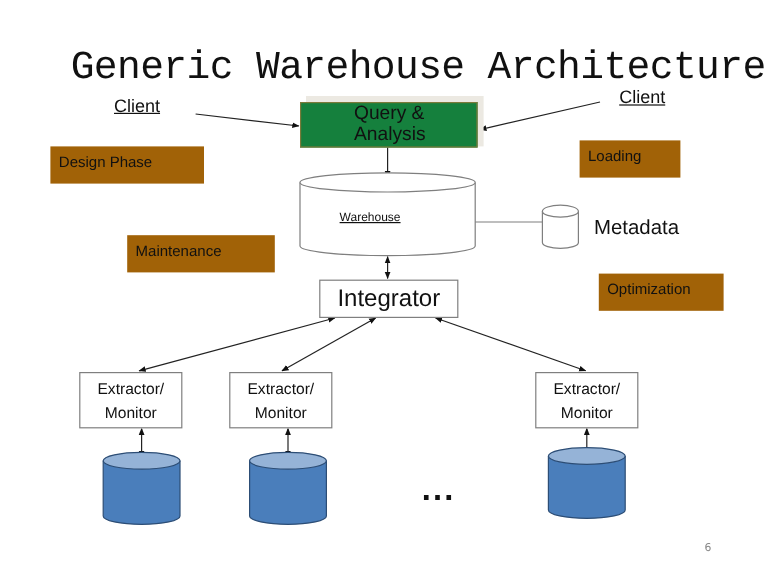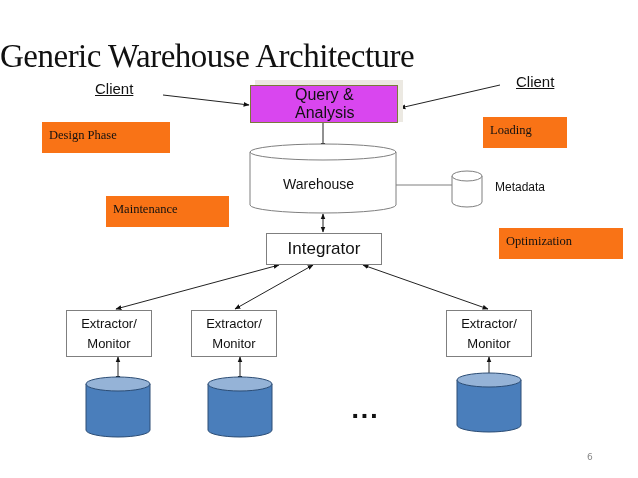--- a/index.html
+++ b/index.html
@@ -1,45 +1,45 @@
 <!DOCTYPE html>
 <html><head>
   <meta charset="utf-8">
   <style>
     html, body { margin: 0; padding: 0; background: #ffffff; }
     body { width: 638px; height: 478px; position: relative; overflow: hidden; }
     .slide { position: absolute; left: 0; top: 0; width: 638px; height: 478px; }
     .title {
-      position: absolute; left: 0; width: 638px; top: 38px; text-align: left;
-      font-family: Liberation Serif, serif; font-size: 33px; color: #111; letter-spacing: -0.5px;
+      position: absolute; left: 0; width: 638px; top: 38px; text-align: right;
+      font-family: Liberation Mono, monospace; font-size: 33px; color: #111; letter-spacing: -0.5px;
     }
     .lbl { position: absolute; font-family: "Liberation Sans", sans-serif; color: #111; text-decoration: underline; }
     .client { font-size: 15px; }
     .graybox {
-      position: absolute; background: #f97316;
-      font-family: Liberation Serif, serif; font-size: 12.5px; color: #111;
+      position: absolute; background: #a16207;
+      font-family: Liberation Sans, sans-serif; font-size: 12.5px; color: #111;
       box-sizing: border-box; padding: 6px 0 0 7px;
     }
     .box {
       position: absolute; background: #fff; border: 1px solid #7f7f7f; box-sizing: border-box;
       font-family: "Liberation Sans", sans-serif; color: #111; text-align: center;
       display: flex; align-items: center; justify-content: center;
     }
     .qa-shadow { position: absolute; background: #ece9e2; }
     .qa {
-      position: absolute; background: #d946ef; border: 1.5px solid #7a7a3a; box-sizing: border-box;
+      position: absolute; background: #15803d; border: 1.5px solid #7a7a3a; box-sizing: border-box;
       font-family: "Liberation Sans", sans-serif; font-size: 16px; color: #111;
       display: flex; align-items: center; justify-content: center; padding-left: 44px;
     }
     .extr { font-size: 13px; line-height: 20px; }
     .pagenum { position: absolute; font-family: "DejaVu Sans", sans-serif; font-size: 9px; color: #888; }
     .dots { position: absolute; font-family: "DejaVu Sans", sans-serif; font-size: 22px; font-weight: bold; color: #111; letter-spacing: 1px; }
     svg.overlay { position: absolute; left: 0; top: 0; }
-    .wh-text { position: absolute; font-family: "Liberation Sans", sans-serif; font-size: 14px; color: #111; }
-    .meta-text { position: absolute; font-family: "Liberation Sans", sans-serif; font-size: 12px; color: #111; }
+    .wh-text { position: absolute; font-family: "Liberation Sans", sans-serif; font-size: 10px; color: #111; text-decoration: underline; }
+    .meta-text { position: absolute; font-family: "Liberation Sans", sans-serif; font-size: 17px; color: #111; }
   </style>
 </head>
 <body>
 
 <div class="slide">
 
   <div class="title">Generic Warehouse Architecture</div>
 
   <svg class="overlay" width="638" height="478">
     <defs>
@@ -91,26 +91,26 @@
 
   <div class="lbl client" style="left:95px; top:80px;">Client</div>
   <div class="lbl client" style="left:516px; top:73px;">Client</div>
 
   <div class="qa-shadow" style="left:255px; top:80px; width:148px; height:42px;"></div>
   <div class="qa" style="left:250px; top:85px; width:148px; height:38px;">Query &amp; Analysis</div>
 
   <div class="graybox" style="left:42px; top:122px; width:128px; height:31px;">Design Phase</div>
   <div class="graybox" style="left:106px; top:196px; width:123px; height:31px;">Maintenance</div>
   <div class="graybox" style="left:483px; top:117px; width:84px; height:31px;">Loading</div>
-  <div class="graybox" style="left:499px; top:228px; width:124px; height:31px;">Optimization</div>
+  <div class="graybox" style="left:499px; top:228px; width:104px; height:31px;">Optimization</div>
 
   <div class="wh-text" style="left:283px; top:176px;">Warehouse</div>
   <div class="meta-text" style="left:495px; top:180px;">Metadata</div>
 
-  <div class="box" style="left:266px; top:233px; width:116px; height:32px; font-size:17px;">Integrator</div>
+  <div class="box" style="left:266px; top:233px; width:116px; height:32px; font-size:20px;">Integrator</div>
 
   <div class="box extr" style="left:66px; top:310px; width:86px; height:47px; flex-direction:column;">
     <span>Extractor/</span>
     <span>Monitor</span>
   </div>
   <div class="box extr" style="left:191px; top:310px; width:86px; height:47px; flex-direction:column;">
     <span>Extractor/</span>
     <span>Monitor</span>
   </div>
   <div class="box extr" style="left:446px; top:310px; width:86px; height:47px; flex-direction:column;">

